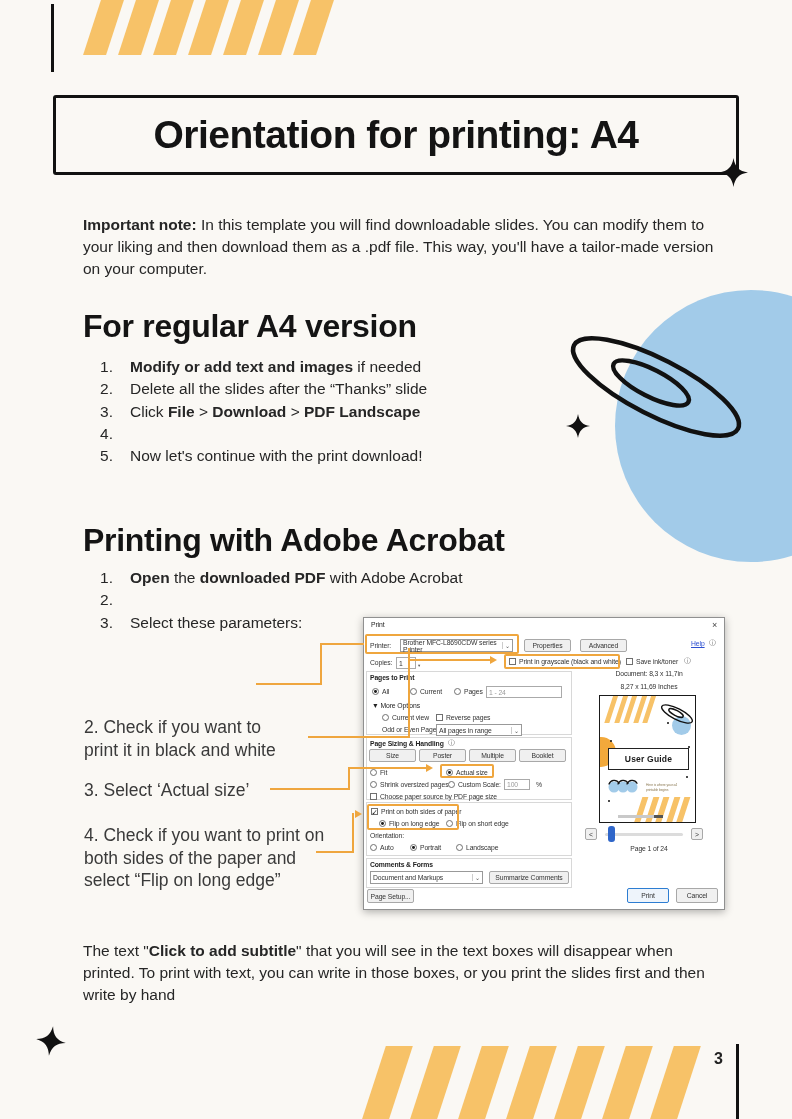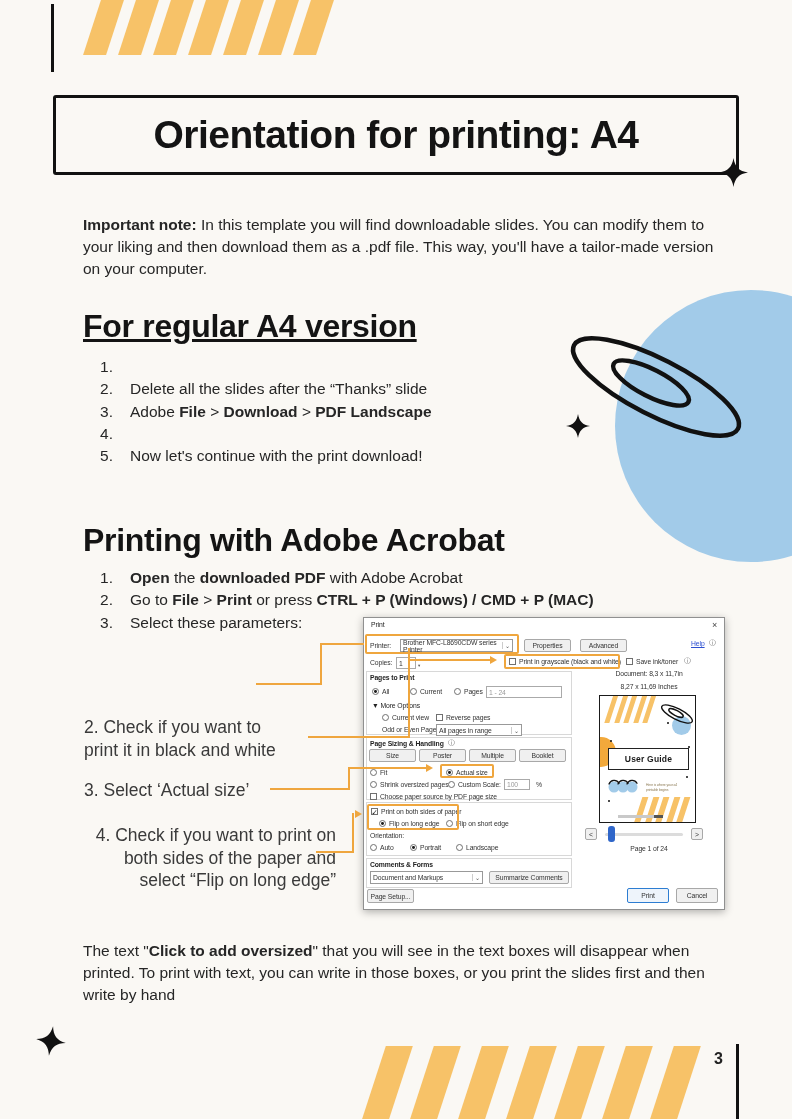--- a/index.html
+++ b/index.html
@@ -63,32 +63,33 @@
 
   <div class="title-box" style="left:53px;top:95px;width:680px;height:74px;">
     <div class="h1">Orientation for printing: A4</div>
   </div>
   <svg class="abs" style="left:719px;top:158px;" width="29" height="29" viewBox="0 0 24 24">
       <path d="M12 0C13.2 7.4 16.6 10.8 24 12C16.6 13.2 13.2 16.6 12 24C10.8 16.6 7.4 13.2 0 12C7.4 10.8 10.8 7.4 12 0Z" fill="#111"></path>
     </svg>
 
   <div class="body-text" style="left:83px;top:214px;width:635px;"><b>Important note:</b><span> In this template you will find downloadable slides. You can modify them to your liking and then download them as a .pdf file. This way, you'll have a tailor-made version on your computer.</span></div>
 
-  <div class="h2" style="left:83px;top:308px;text-decoration:underline;">For regular A4 version</div>
+  <div class="h2" style="left:83px;top:308px;">For regular A4 version</div>
   <div class="olist" style="left:91px;top:356px;width:480px;">
     <div class="li">
         <span class="num">1.</span>
+        <span><b>Modify or add text and images</b><span> if needed</span></span>
       </div>
     <div class="li">
         <span class="num">2.</span>
         <span><span>Delete all the slides after the “Thanks” slide</span></span>
       </div>
     <div class="li">
         <span class="num">3.</span>
-        <span><span>Adobe </span><b>File</b><span> &gt; </span><b>Download</b><span> &gt; </span><b>PDF Landscape</b></span>
+        <span><span>Click </span><b>File</b><span> &gt; </span><b>Download</b><span> &gt; </span><b>PDF Landscape</b></span>
       </div>
     <div class="li">
         <span class="num">4.</span>
       </div>
     <div class="li">
         <span class="num">5.</span>
         <span><span>Now let's continue with the print download!</span></span>
       </div>
   </div>
 
@@ -104,31 +105,30 @@
     </svg>
 
   <div class="h2" style="left:83px;top:522px;z-index:2;">Printing with Adobe Acrobat</div>
   <div class="olist" style="left:91px;top:567px;width:560px;z-index:2;">
     <div class="li">
         <span class="num">1.</span>
         <span><b>Open</b><span> the </span><b>downloaded PDF</b><span> with Adobe Acrobat</span></span>
       </div>
     <div class="li">
         <span class="num">2.</span>
-        <span><span>Go to </span><b>File</b><span> &gt; </span><b>Print</b><span> or press </span><b>CTRL + P (Windows) / CMD + P (MAC)</b></span>
       </div>
     <div class="li">
         <span class="num">3.</span>
         <span><span>Select these parameters:</span></span>
       </div>
   </div>
 
   <div class="callout" style="left:84px;top:716px;width:215px;">2. Check if you want to print it in black and white</div>
   <div class="callout" style="left:84px;top:779px;width:220px;">3. Select ‘Actual size’</div>
-  <div class="callout" style="left:84px;top:824px;width:252px;text-align:right;">4. Check if you want to print on both sides of the paper and select “Flip on long edge”</div>
+  <div class="callout" style="left:84px;top:824px;width:252px;">4. Check if you want to print on both sides of the paper and select “Flip on long edge”</div>
 
   <div class="cline" style="left:256px;top:683px;width:66px;height:2px;"></div>
   <div class="cline" style="left:320px;top:643px;width:2px;height:42px;"></div>
   <div class="cline" style="left:320px;top:643px;width:44px;height:2px;"></div>
 
   <div class="cline" style="left:308px;top:736px;width:102px;height:2px;"></div>
   <div class="cline" style="left:408px;top:648px;width:2px;height:90px;"></div>
   <div class="cline" style="left:408px;top:659px;width:82px;height:2px;"></div>
   <div class="arr" style="left:490px;top:655.5px;"></div>
 
@@ -300,21 +300,21 @@
         <span>&lt;</span>
       </div>
     <div class="sldr-track" style="left:241px;top:215px;width:78px;height:3px;"></div>
     <div class="sldr-thumb" style="left:244px;top:208px;width:7px;height:16px;"></div>
     <div class="dbtn" style="left:327px;top:210px;width:12px;height:12px;">
         <span>&gt;</span>
       </div>
     <div class="dl" style="left:235px;top:228px;width:100px;text-align:center;white-space:normal;">Page 1 of 24</div>
   </div>
 
-  <div class="body-text" style="left:83px;top:940px;width:645px;"><span>The text "</span><b>Click to add oversized</b><span>" that you will see in the text boxes will disappear when printed. To print with text, you can write in those boxes, or you print the slides first and then write by hand</span></div>
+  <div class="body-text" style="left:83px;top:940px;width:645px;"><span>The text "</span><b>Click to add subtitle</b><span>" that you will see in the text boxes will disappear when printed. To print with text, you can write in those boxes, or you print the slides first and then write by hand</span></div>
 
   <svg class="abs" style="left:36px;top:1026px;transform:rotate(8deg);" width="30" height="30" viewBox="0 0 24 24">
       <path d="M12 0C13.2 7.4 16.6 10.8 24 12C16.6 13.2 13.2 16.6 12 24C10.8 16.6 7.4 13.2 0 12C7.4 10.8 10.8 7.4 12 0Z" fill="#111"></path>
     </svg>
   <div class="stripe-row" style="left:372px;top:1046px;gap:21px;">
     <div class="stripe" style="width:27px;height:85px;"></div>
       <div class="stripe" style="width:27px;height:85px;"></div>
       <div class="stripe" style="width:27px;height:85px;"></div>
       <div class="stripe" style="width:27px;height:85px;"></div>
       <div class="stripe" style="width:27px;height:85px;"></div>

